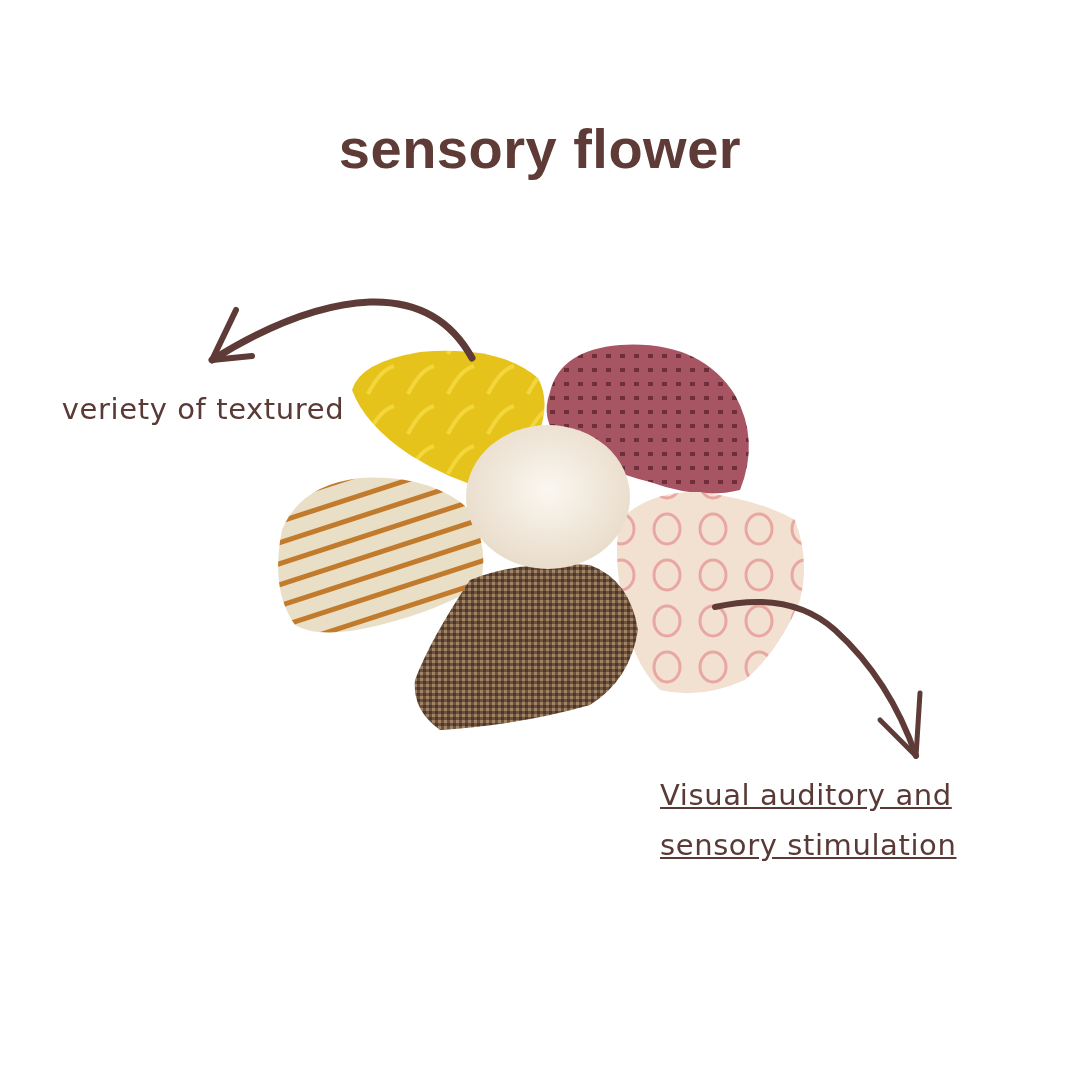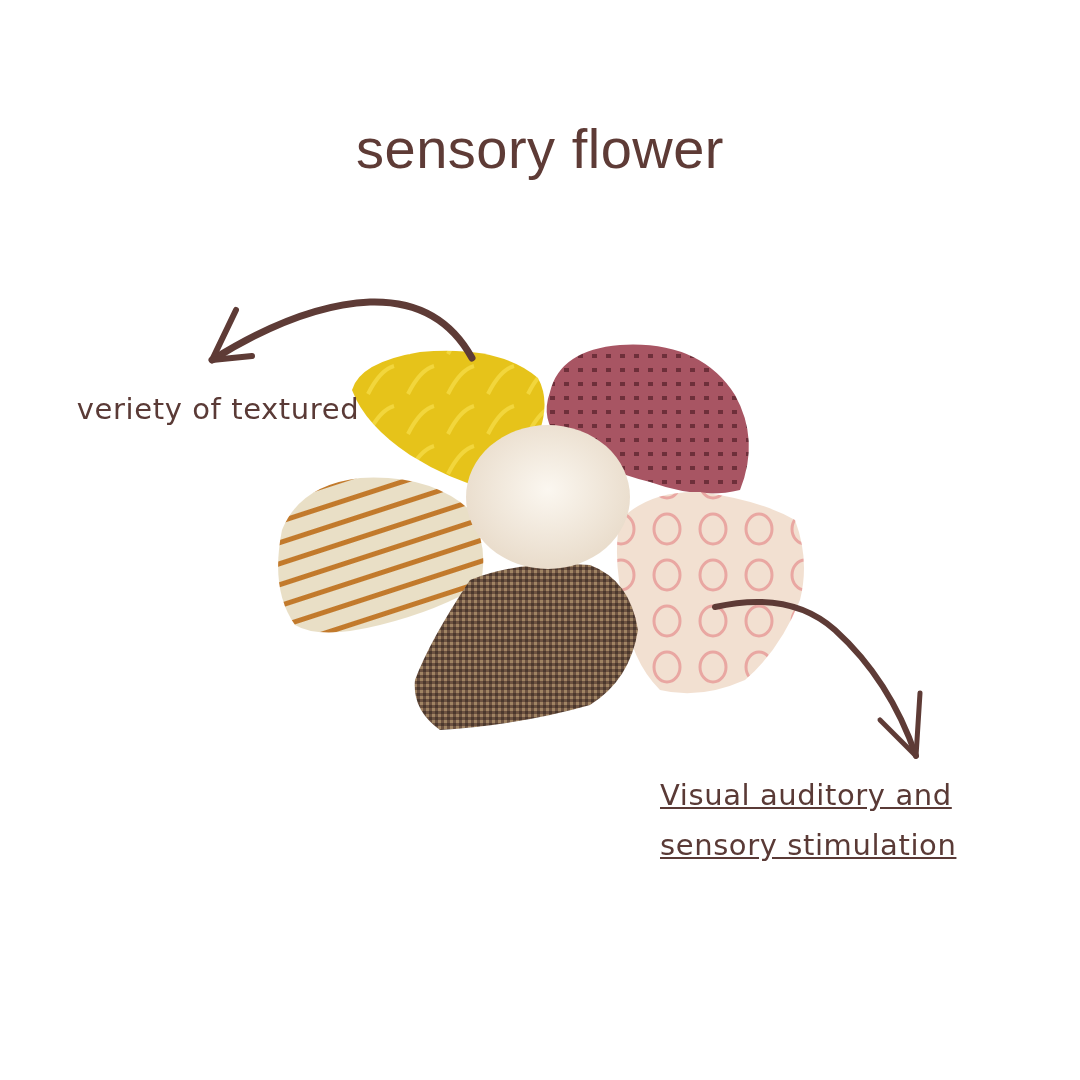--- a/index.html
+++ b/index.html
@@ -5,28 +5,28 @@
     html, body { margin: 0; padding: 0; }
     body {
       width: 1080px; height: 1080px; background: #ffffff;
       position: relative; overflow: hidden;
       font-family: "DejaVu Sans", sans-serif;
     }
     .title {
       position: absolute; left: 0; top: 78px; width: 1080px;
       text-align: center; color: #5e3b36;
       font-family: "Liberation Sans", sans-serif;
-      font-weight: 400; font-size: 56px; letter-spacing: 0.5px;
+      font-weight: 700; font-size: 56px; letter-spacing: 0.5px;
     }
     .label {
       position: absolute; color: #5a3a36;
       font-family: "DejaVu Sans", sans-serif;
       font-size: 29px; line-height: 50px; letter-spacing: 0.6px;
     }
-    .label-left { left: 53px; top: 384px; width: 330px; text-align: center; }
+    .label-left { left: 38px; top: 384px; width: 330px; text-align: center; }
     .label-right { left: 660px; top: 770px; width: 380px; text-align: left; text-decoration: underline; }
     svg.layer { position: absolute; left: 0; top: 0; }
   </style>
 </head>
 <body>
 
 <h1 class="title">sensory flower</h1>
 
 <svg class="layer" width="1080" height="1080" viewBox="0 0 1080 1080">
   <defs>

